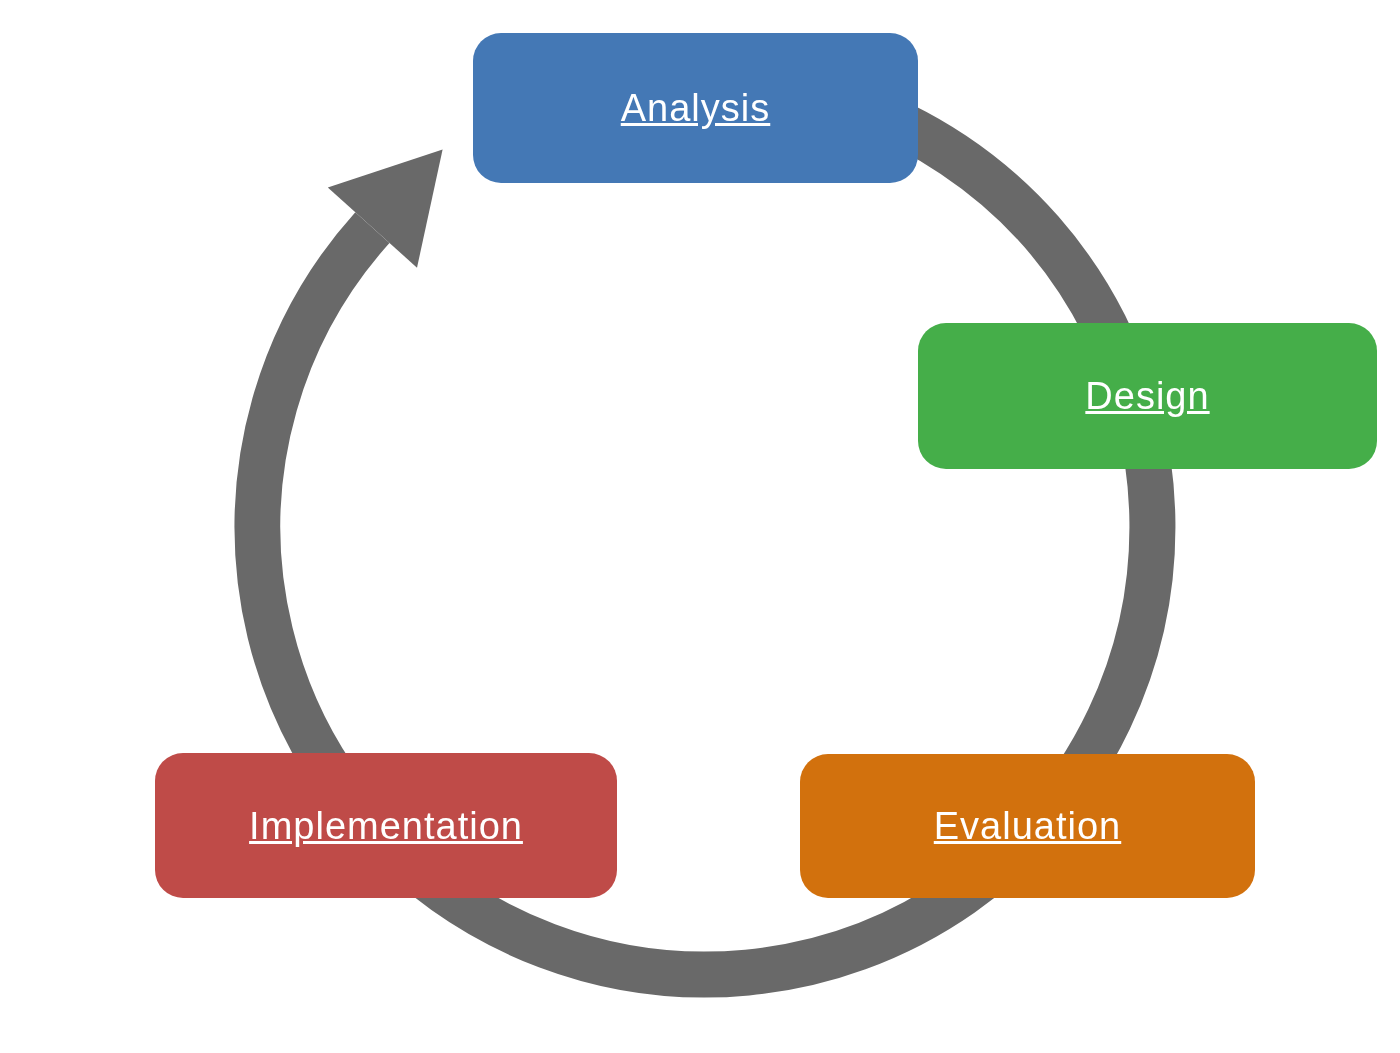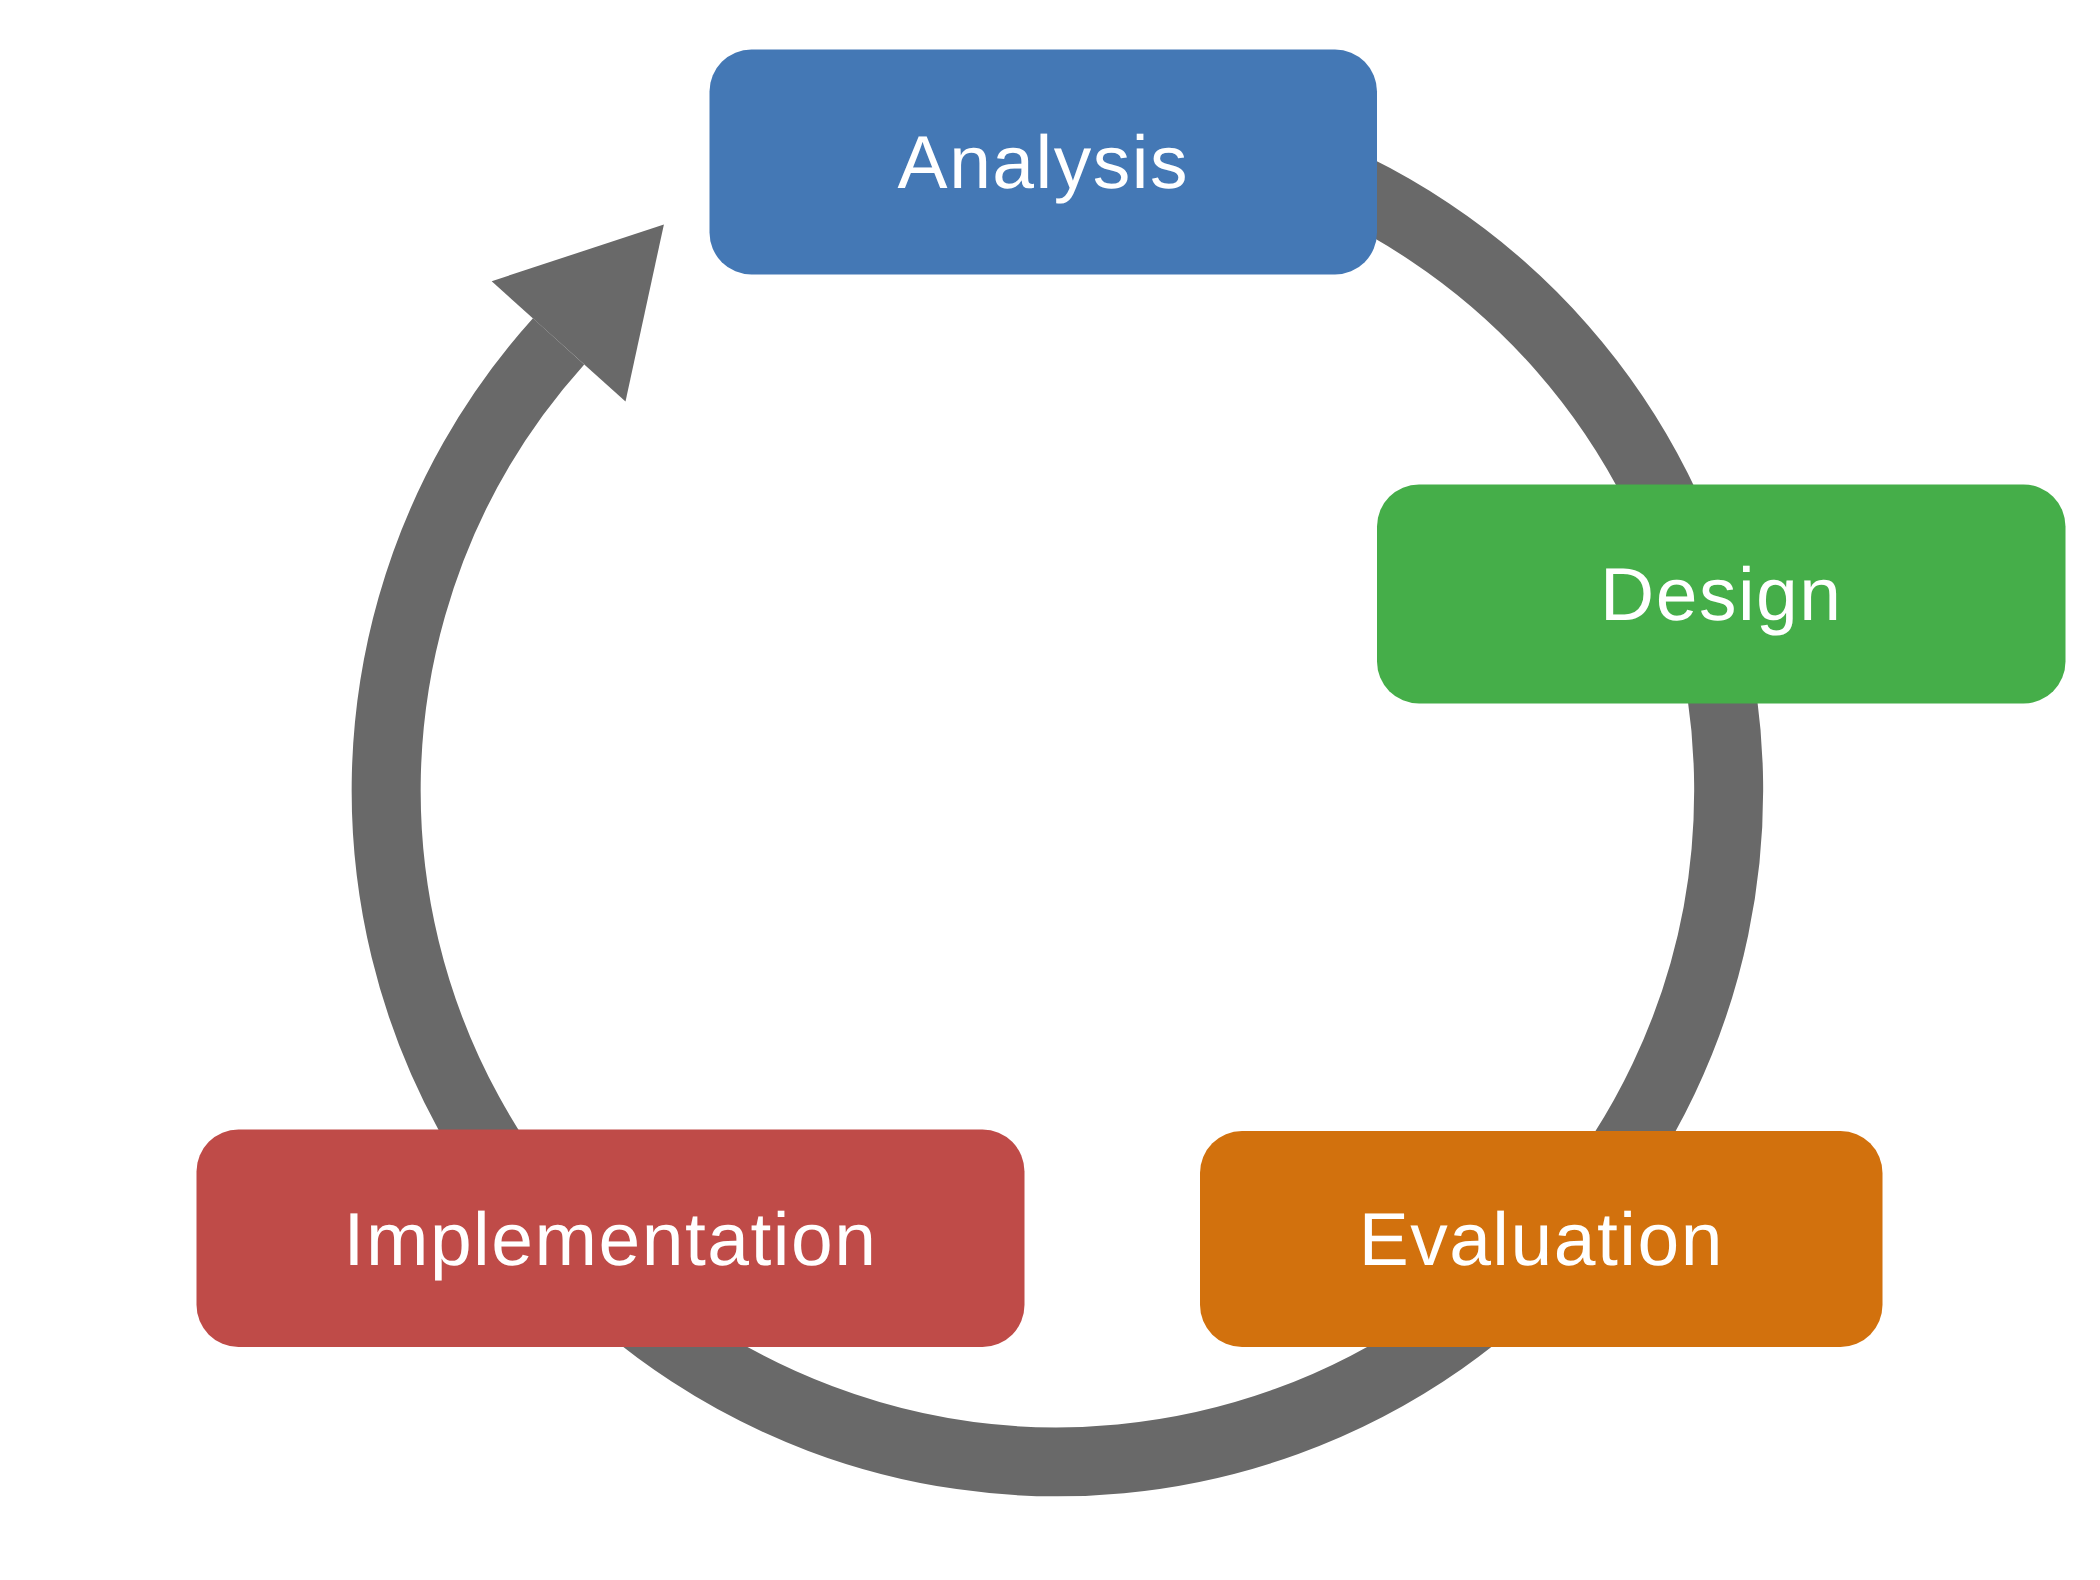--- a/index.html
+++ b/index.html
@@ -24,31 +24,32 @@
   }
   .stage {
     position: absolute;
     display: flex;
     align-items: center;
     justify-content: center;
     border-radius: 28px;
   }
   .stage-label {
     color: #ffffff;
-    font-size: 50px;
+    font-size: 38px;
     font-weight: 400;
     letter-spacing: 1px;
     line-height: 1;
     white-space: nowrap;
+    text-decoration: underline;
   }
   
   .stage-analysis       { left: 473px; top: 33px;  width: 445px; height: 150px; }
   .stage-design         { left: 918px; top: 323px; width: 459px; height: 146px; }
   .stage-development    { left: 800px; top: 754px; width: 455px; height: 144px; }
-  .stage-implementation { left: 131px; top: 753px; width: 552px; height: 145px; }
+  .stage-implementation { left: 155px; top: 753px; width: 462px; height: 145px; }
   .stage-evaluation     { left: 25px;  top: 323px; width: 460px; height: 147px; }
 </style>
 </head>
 <body>
 
 <div class="canvas">
 
   <svg class="ring-svg" viewBox="0 0 1400 1053" aria-hidden="true">
 
     <path d="M 537.4 112.1 A 447.5 447.5 0 1 1 372.4 227.6" fill="none" stroke-width="46" stroke="#696969"></path>

